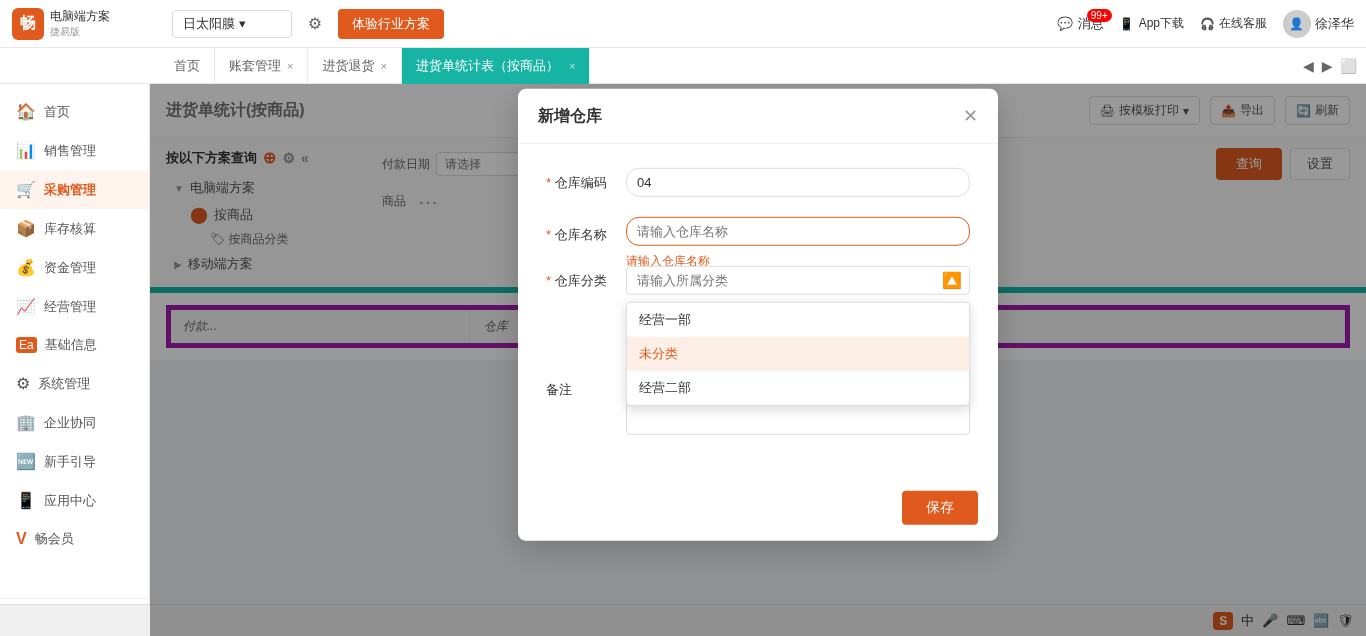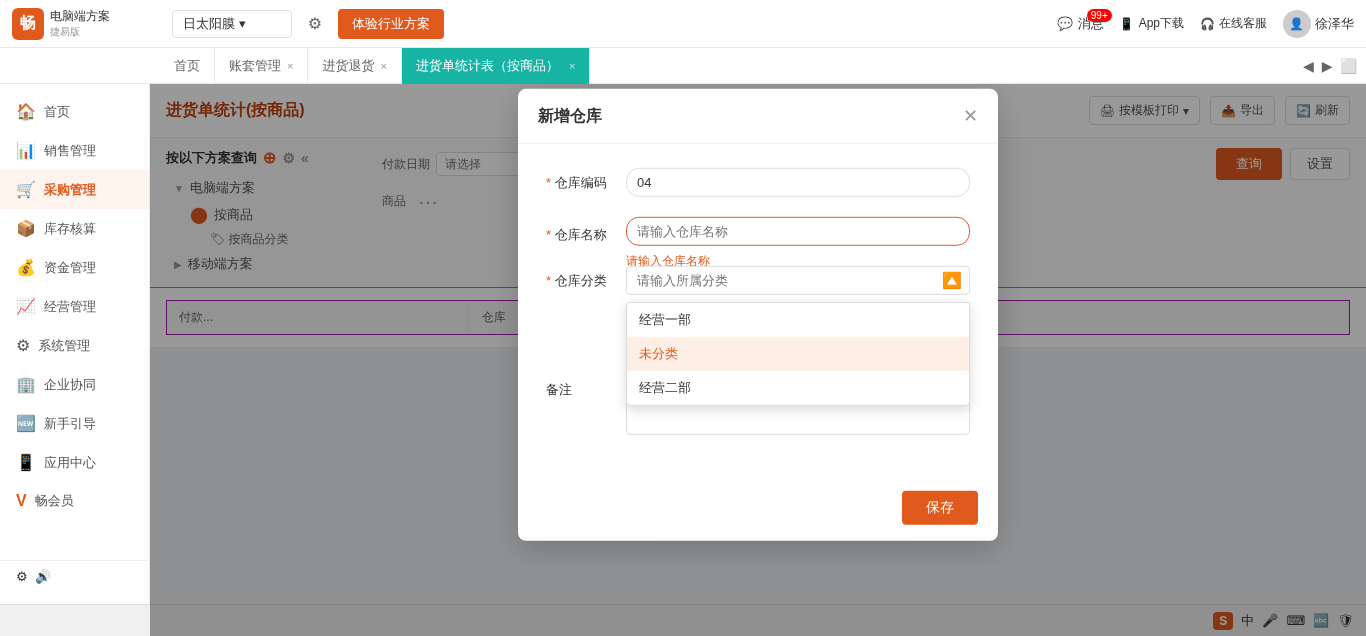--- a/index.html
+++ b/index.html
@@ -78,41 +78,41 @@
     .sidebar-icon { font-size: 16px; }
 
     
     .content { flex: 1; overflow: hidden; position: relative; }
 
     
     .page-header {
       display: flex; align-items: center; justify-content: space-between;
       padding: 12px 16px; background: #fff; border-bottom: 1px solid #eee;
     }
-    .page-title { font-size: 16px; font-weight: bold; color: #c2410c; }
+    .page-title { font-size: 16px; font-weight: bold; color: #737373; }
     .header-actions { display: flex; align-items: center; gap: 10px; }
     .print-btn {
       display: flex; align-items: center; gap: 4px;
       border: 1px solid #ddd; border-radius: 4px; padding: 5px 10px;
       cursor: pointer; background: #fff; color: #555; font-size: 12px;
     }
     .export-btn {
       display: flex; align-items: center; gap: 4px;
       border: 1px solid #ddd; border-radius: 4px; padding: 5px 10px;
       cursor: pointer; background: #fff; color: #555; font-size: 12px;
     }
     .refresh-btn {
       display: flex; align-items: center; gap: 4px;
       border: 1px solid #ddd; border-radius: 4px; padding: 5px 10px;
       cursor: pointer; background: #fff; color: #555; font-size: 12px;
     }
 
     
     .query-area {
-      display: flex; background: #fafafa; border-bottom: 1px solid #14b8a6;
+      display: flex; background: #fafafa; border-bottom: 6px solid #14b8a6;
       padding: 10px 16px; gap: 16px;
     }
     .query-left { width: 200px; }
     .query-scheme-title {
       display: flex; align-items: center; gap: 6px;
       font-size: 13px; color: #333; font-weight: bold; margin-bottom: 8px;
     }
     .scheme-add { cursor: pointer; color: #e05a1e; font-size: 16px; }
     .scheme-gear { cursor: pointer; color: #999; font-size: 14px; }
     .scheme-collapse { cursor: pointer; color: #999; font-size: 14px; }
@@ -139,21 +139,21 @@
       background: #e05a1e; color: #fff; border: none; border-radius: 4px;
       padding: 6px 20px; cursor: pointer; font-size: 13px;
     }
     .set-btn {
       border: 1px solid #ddd; border-radius: 4px; padding: 6px 16px;
       cursor: pointer; background: #fff; color: #555; font-size: 13px;
     }
 
     
     .table-area { padding: 12px 16px; background: #fff; }
-    .table-header-row { display: flex; gap: 2px; background: #f5f5f5; border: 1px solid #a21caf; }
+    .table-header-row { display: flex; gap: 2px; background: #f5f5f5; border: 5px solid #a21caf; font-style: italic; }
     .th { padding: 8px 12px; font-size: 12px; color: #666; border-right: 1px solid #eee; flex: 1; }
     .th.wide { flex: 2; }
     .th-dots { cursor: pointer; color: #999; }
 
     
     .overlay {
       position: absolute; top: 0; left: 0; right: 0; bottom: 0;
       background: rgba(0,0,0,0.4); z-index: 100;
     }
 
@@ -305,20 +305,24 @@
       <span class="sidebar-icon">📦</span>
       <span>库存核算</span>
     </div>
     <div class="sidebar-item">
       <span class="sidebar-icon">💰</span>
       <span>资金管理</span>
     </div>
     <div class="sidebar-item">
       <span class="sidebar-icon">📈</span>
       <span>经营管理</span>
+    </div>
+    <div class="sidebar-item">
+      <span class="sidebar-icon" style="font-style:normal;font-size:12px;background:#e05a1e;color:#fff;border-radius:3px;padding:1px 3px;">Ea</span>
+      <span>基础信息</span>
     </div>
     <div class="sidebar-item">
       <span class="sidebar-icon">⚙</span>
       <span>系统管理</span>
     </div>
     <div class="sidebar-item">
       <span class="sidebar-icon">🏢</span>
       <span>企业协同</span>
     </div>
     <div class="sidebar-item">

